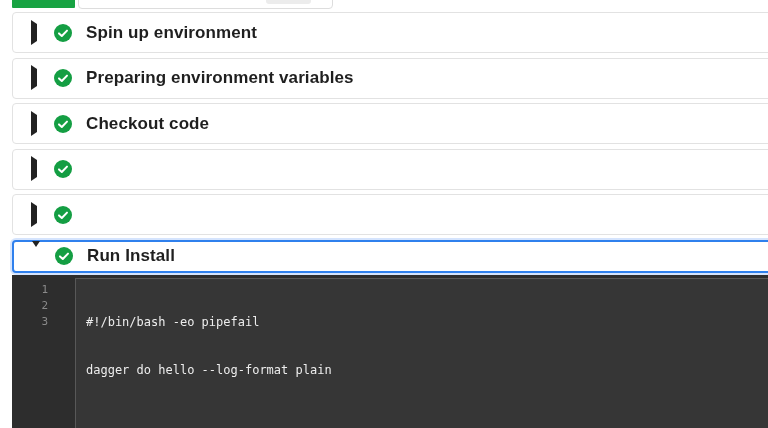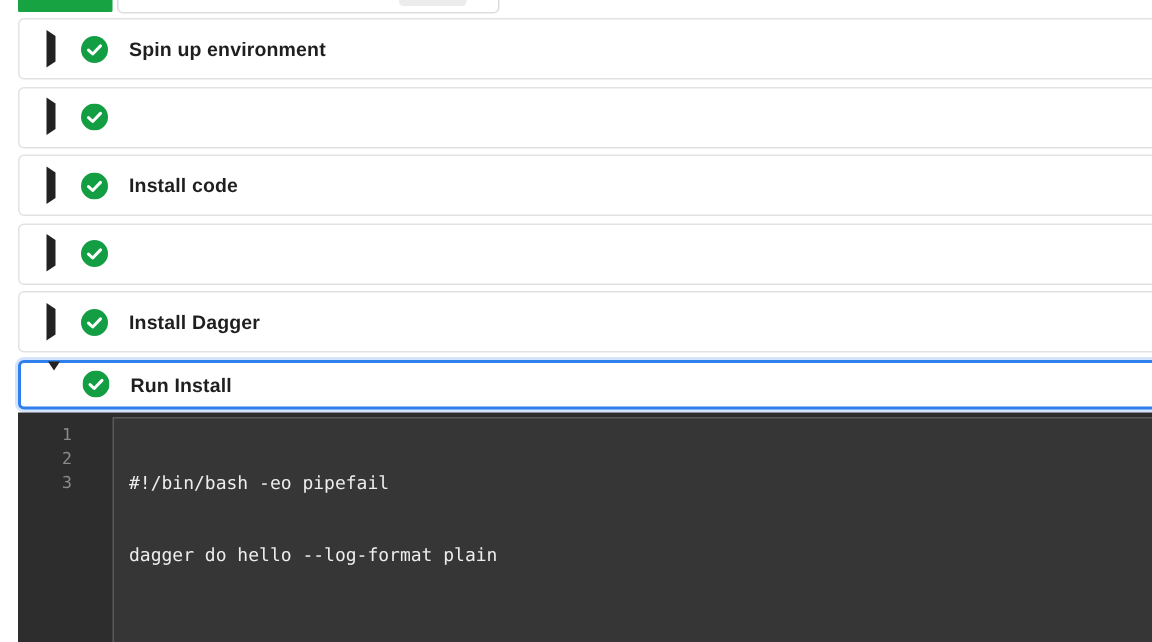--- a/index.html
+++ b/index.html
@@ -27,21 +27,21 @@
     border:1px solid var(--card-border);border-radius:4px;
     display:flex;align-items:center;padding-left:18px;cursor:pointer;}
   .step-card.expanded{height:33px;border:2px solid var(--focus-blue);
     box-shadow:0 0 0 2px rgba(66,133,244,.22);margin-bottom:2px;}
   .chev{width:12px;display:inline-block;}
   .chev-right{width:0;height:0;border-left:6px solid #222;
     border-top:4.5px solid transparent;border-bottom:4.5px solid transparent;}
   .chev-down{width:0;height:0;border-top:6px solid #222;
     border-left:4.5px solid transparent;border-right:4.5px solid transparent;}
   .check{width:18px;height:18px;margin:0 0 0 11px;flex:none;}
-  .step-label{margin-left:14px;font-size:13px;font-weight:700;color:var(--step-text);
+  .step-label{margin-left:14px;font-size:17px;font-weight:700;color:var(--step-text);
     letter-spacing:.1px;text-align:center;}
 
   
   .terminal{width:1100px;margin-left:12px;background:var(--terminal-bg);
     min-height:170px;padding-top:3px;
     font-family:"DejaVu Sans Mono","Liberation Mono",monospace;
     font-size:12px;line-height:16px;color:var(--term-text);}
   .trow{display:flex;}
   .script-box,.exit-box{flex:1;margin-left:27px;background:var(--box-bg);
     border:1px solid var(--box-border);padding:3px 10px;white-space:pre;}
@@ -70,46 +70,46 @@
     </svg>
     <span class="step-label">Spin up environment</span>
   </div>
 
   <div class="step-card">
     <span class="chev"><span class="chev-right"></span></span>
     <svg class="check" viewBox="0 0 18 18">
       <circle cx="9" cy="9" r="9" style="fill:var(--success-green)"></circle>
       <polyline points="5,9.4 7.8,12 13,6.6" style="fill:none;stroke:#fff;stroke-width:2;stroke-linecap:round;stroke-linejoin:round"></polyline>
     </svg>
+    <span class="step-label">Preparing environment variables</span>
   </div>
 
   <div class="step-card">
     <span class="chev"><span class="chev-right"></span></span>
     <svg class="check" viewBox="0 0 18 18">
       <circle cx="9" cy="9" r="9" style="fill:var(--success-green)"></circle>
       <polyline points="5,9.4 7.8,12 13,6.6" style="fill:none;stroke:#fff;stroke-width:2;stroke-linecap:round;stroke-linejoin:round"></polyline>
     </svg>
-    <span class="step-label">Install code</span>
+    <span class="step-label">Checkout code</span>
   </div>
 
   <div class="step-card">
     <span class="chev"><span class="chev-right"></span></span>
     <svg class="check" viewBox="0 0 18 18">
       <circle cx="9" cy="9" r="9" style="fill:var(--success-green)"></circle>
       <polyline points="5,9.4 7.8,12 13,6.6" style="fill:none;stroke:#fff;stroke-width:2;stroke-linecap:round;stroke-linejoin:round"></polyline>
     </svg>
   </div>
 
   <div class="step-card">
     <span class="chev"><span class="chev-right"></span></span>
     <svg class="check" viewBox="0 0 18 18">
       <circle cx="9" cy="9" r="9" style="fill:var(--success-green)"></circle>
       <polyline points="5,9.4 7.8,12 13,6.6" style="fill:none;stroke:#fff;stroke-width:2;stroke-linecap:round;stroke-linejoin:round"></polyline>
     </svg>
-    <span class="step-label">Install Dagger</span>
   </div>
 
   <div class="step-card expanded">
     <span class="chev"><span class="chev-down"></span></span>
     <svg class="check" viewBox="0 0 18 18">
       <circle cx="9" cy="9" r="9" style="fill:var(--success-green)"></circle>
       <polyline points="5,9.4 7.8,12 13,6.6" style="fill:none;stroke:#fff;stroke-width:2;stroke-linecap:round;stroke-linejoin:round"></polyline>
     </svg>
     <span class="step-label">Run Install</span>
   </div>

